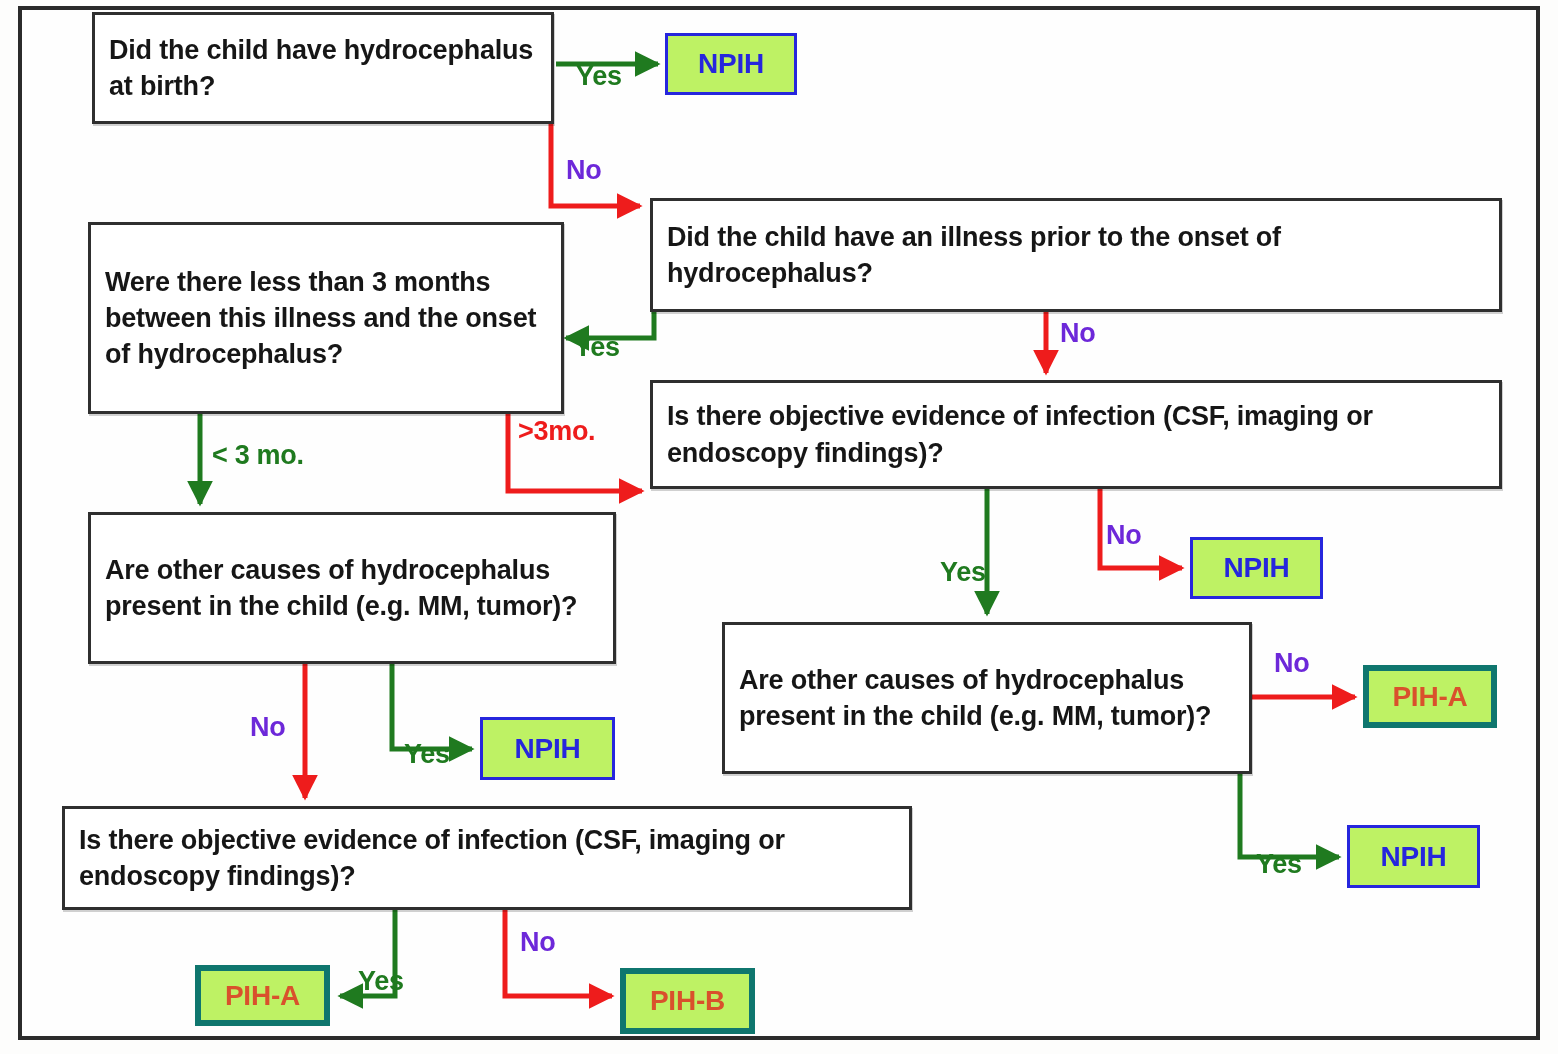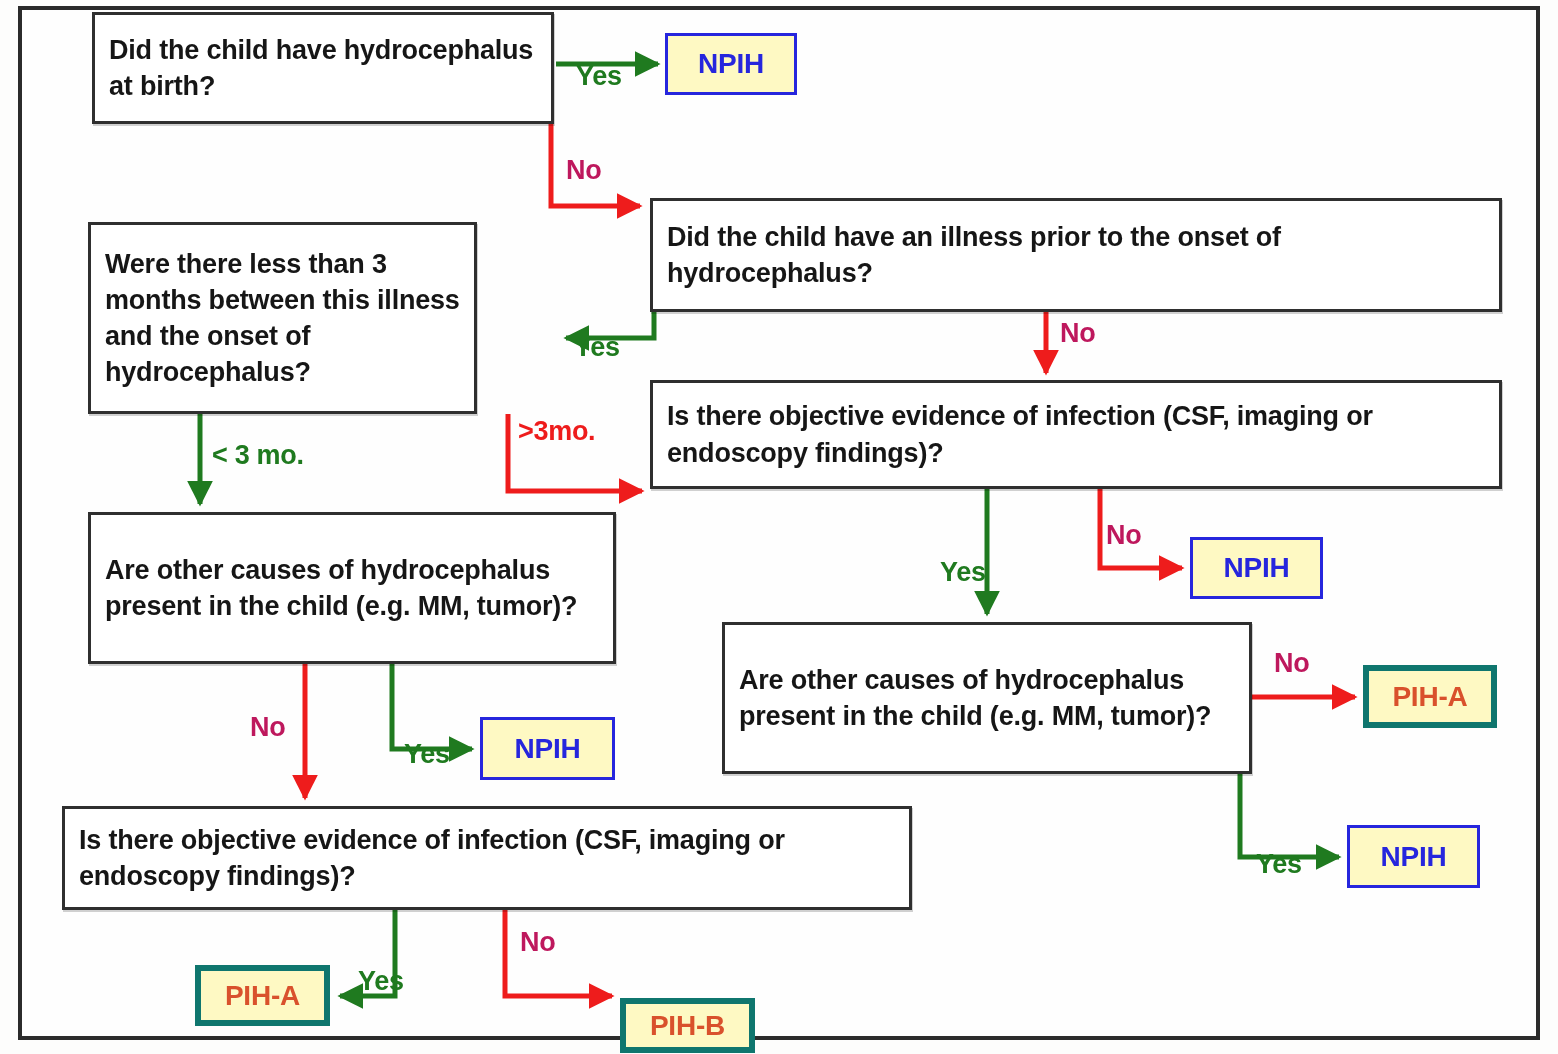--- a/index.html
+++ b/index.html
@@ -49,42 +49,42 @@
     color: #161616;
     line-height: 1.34;
     letter-spacing: -0.2px;
   }
   .term {
     position: absolute;
     box-sizing: border-box;
     display: flex;
     align-items: center;
     justify-content: center;
-    background: #fef9c3;
+    background: #bef264;
     font-size: 28px;
     font-weight: bold;
     letter-spacing: -0.2px;
   }
   .term.npih {
     border: 3px solid #2626dd;
     color: #2626dd;
   }
   .term.pih {
     border: 6px solid #0f766e;
     color: #d9512c;
   }
   .elabel {
     position: absolute;
     font-size: 27px;
     font-weight: bold;
     letter-spacing: -0.3px;
     white-space: nowrap;
   }
   .elabel.yes { color: #1f7a1f; margin-top: 39px; }
-  .elabel.no  { color: #be185d; }
+  .elabel.no  { color: #6d28d9; }
   .elabel.grn { color: #1f7a1f; }
   .elabel.red { color: #ee1c1c; }
 </style>
 </head>
 <body>
 
 <div id="canvas">
 
   <div id="outer-frame"></div>
 
@@ -128,21 +128,21 @@
   </svg>
 
   <div class="qbox" style="left:92px; top:12px; width:462px; height:112px;">
     <div class="qtext">Did the child have hydrocephalus at birth?</div>
   </div>
 
   <div class="qbox" style="left:650px; top:198px; width:852px; height:114px;">
     <div class="qtext">Did the child have an illness prior to the onset of hydrocephalus?</div>
   </div>
 
-  <div class="qbox" style="left:88px; top:222px; width:389px; height:192px;">
+  <div class="qbox" style="left:88px; top:222px; width:476px; height:192px;">
     <div class="qtext">Were there less than 3 months between this illness and the onset of hydrocephalus?</div>
   </div>
 
   <div class="qbox" style="left:650px; top:380px; width:852px; height:109px;">
     <div class="qtext">Is there objective evidence of infection (CSF, imaging or endoscopy findings)?</div>
   </div>
 
   <div class="qbox" style="left:88px; top:512px; width:528px; height:152px;">
     <div class="qtext">Are other causes of hydrocephalus present in the child (e.g. MM, tumor)?</div>
   </div>
@@ -172,21 +172,21 @@
   </div>
 
   <div class="term npih" style="left:1347px; top:825px; width:133px; height:63px;">
     <span>NPIH</span>
   </div>
 
   <div class="term pih" style="left:195px; top:965px; width:135px; height:61px;">
     <span>PIH-A</span>
   </div>
 
-  <div class="term pih" style="left:620px; top:998px; width:135px; height:55px;">
+  <div class="term pih" style="left:620px; top:968px; width:135px; height:66px;">
     <span>PIH-B</span>
   </div>
 
   <div class="elabel yes" style="left:576px; top:22px;">Yes</div>
 
   <div class="elabel no" style="left:566px; top:155px;">No</div>
 
   <div class="elabel yes" style="left:574px; top:293px;">Yes</div>
 
   <div class="elabel no" style="left:1060px; top:318px;">No</div>

